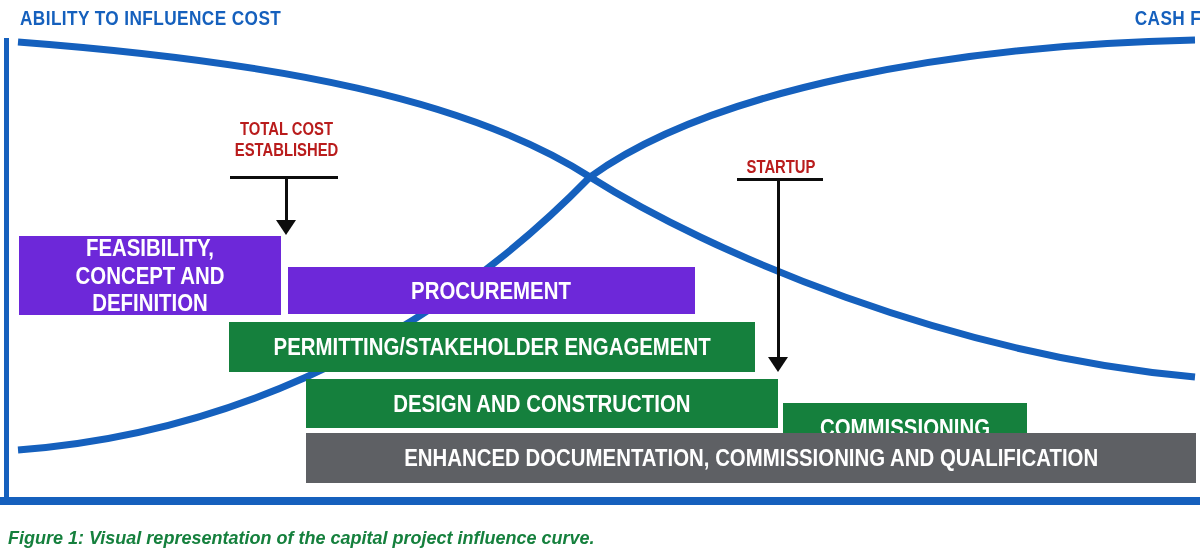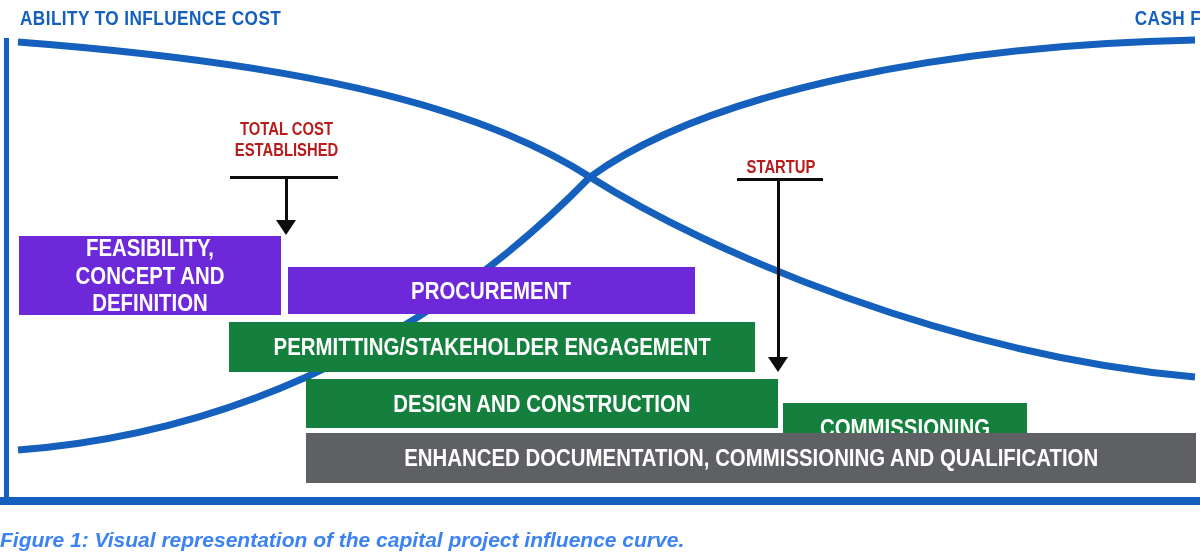--- a/index.html
+++ b/index.html
@@ -42,22 +42,22 @@
   }
   .annotation-label .cond-wrap{transform:scaleX(0.78);}
   .ann-underline{position:absolute;height:3px;background:#0D0D0D;}
   .ann-shaft{position:absolute;width:3px;background:#0D0D0D;}
   .ann-head{
     position:absolute;width:0;height:0;
     border-left:10px solid transparent;border-right:10px solid transparent;
     border-top:15px solid #0D0D0D;
   }
   .figure-caption{
-    position:absolute;left:0;top:528px;
-    color:#3b82f6;font-weight:bold;font-style:italic;font-size:21px;
+    position:absolute;left:8px;top:528px;
+    color:#15803d;font-weight:bold;font-style:italic;font-size:18px;
   }
 </style>
 </head>
 <body>
 
 <div class="canvas">
 
   <div class="axis-title left">
     <span class="cond">ABILITY TO INFLUENCE COST</span>
   </div>

